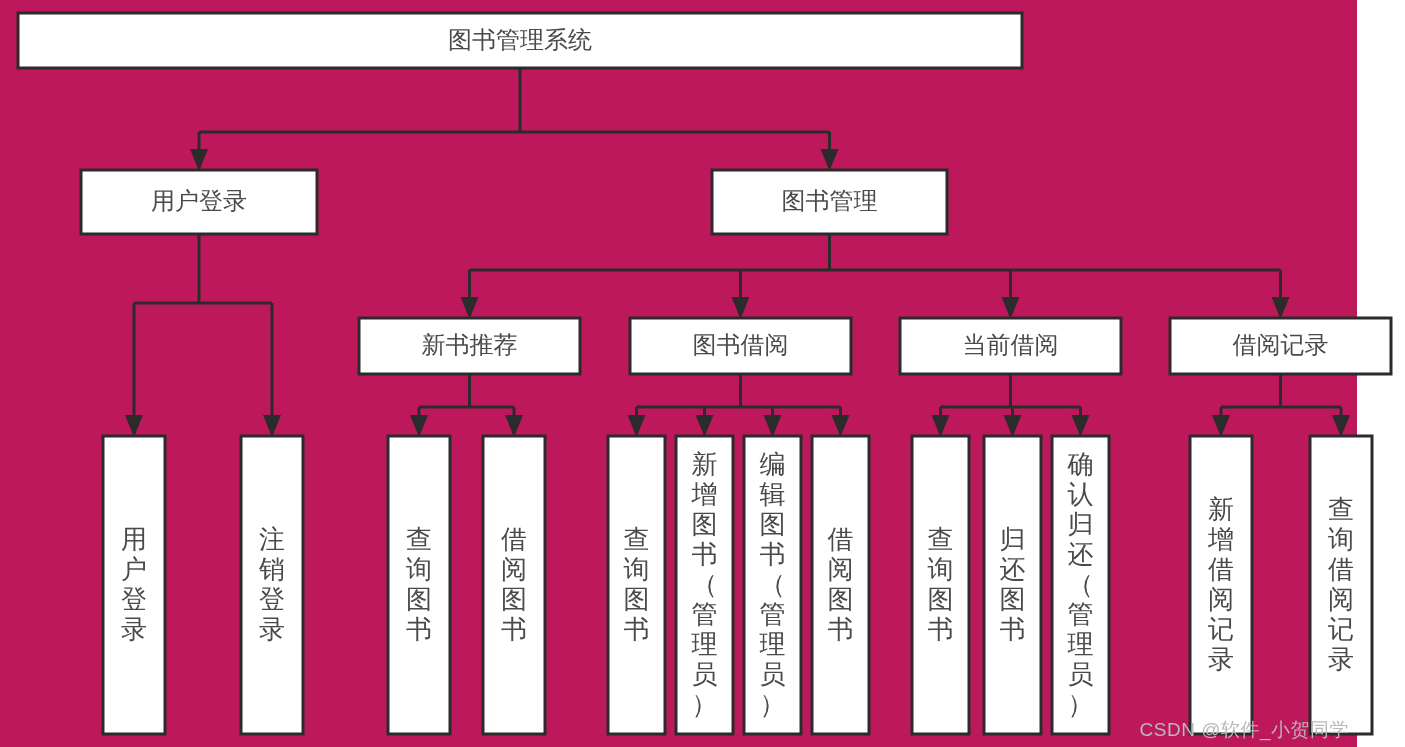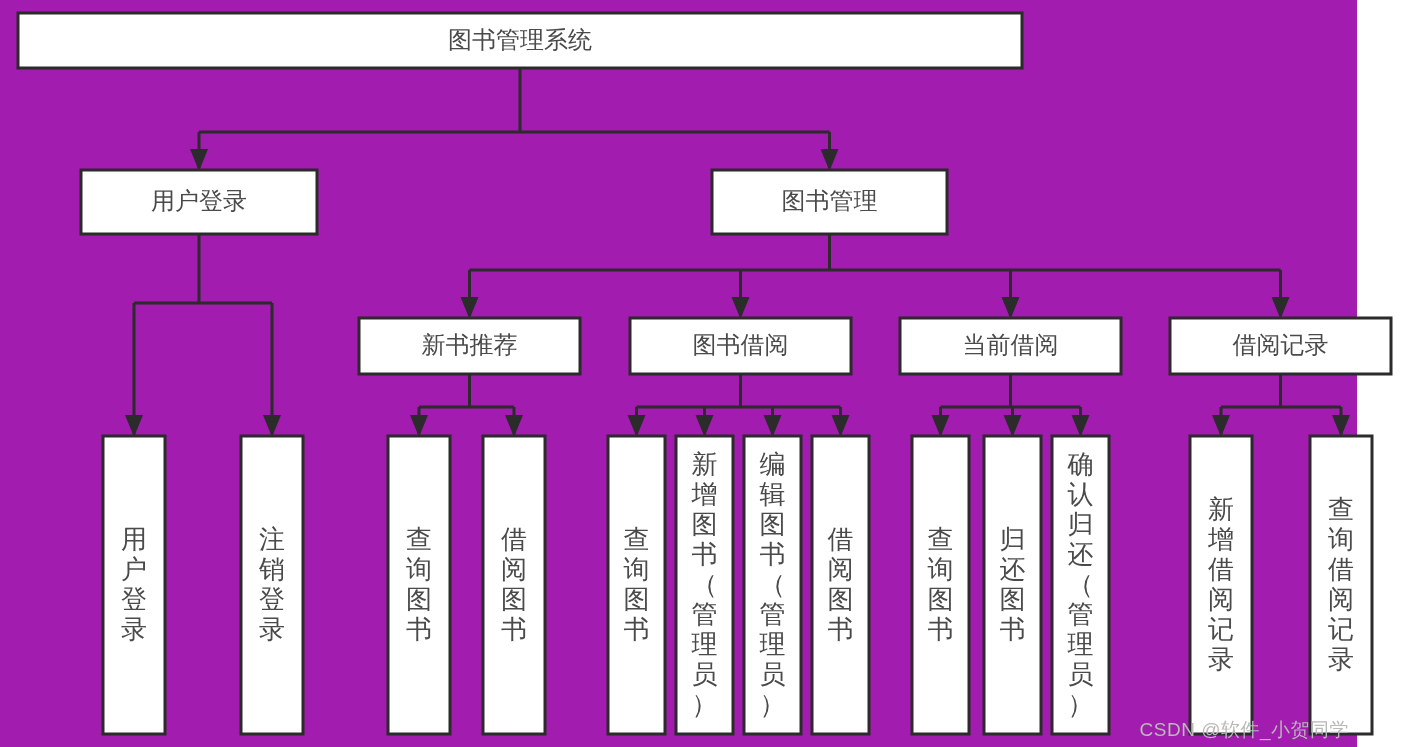--- a/index.html
+++ b/index.html
@@ -1,20 +1,20 @@
 <!DOCTYPE html>
 <html><head>
 <meta charset="utf-8">
 <style>
   html,body{margin:0;padding:0;background:#ffffff;}
   body{
     font-family:"Liberation Sans","DejaVu Sans",sans-serif;
     width:1405px;height:747px;overflow:hidden;
   }
-  #diagram-root{position:relative;width:1357px;height:747px;background:#a21caf;}
+  #diagram-root{position:relative;width:1357px;height:747px;background:#be185d;}
   svg#tree-svg{position:absolute;left:0;top:0;width:1405px;height:747px;display:block;}
   .node-box{fill:#ffffff;stroke:#2b2b2b;stroke-width:3;}
   .connector{stroke:#2b2b2b;stroke-width:3;fill:none;stroke-linecap:butt;}
   .arrow-head{fill:#2b2b2b;stroke:none;}
   .node-label{
     font-family:"Liberation Sans","DejaVu Sans",sans-serif;
     fill:#4a4a4a;font-size:24px;text-anchor:middle;
     dominant-baseline:middle;
   }
   .node-label-vert{

